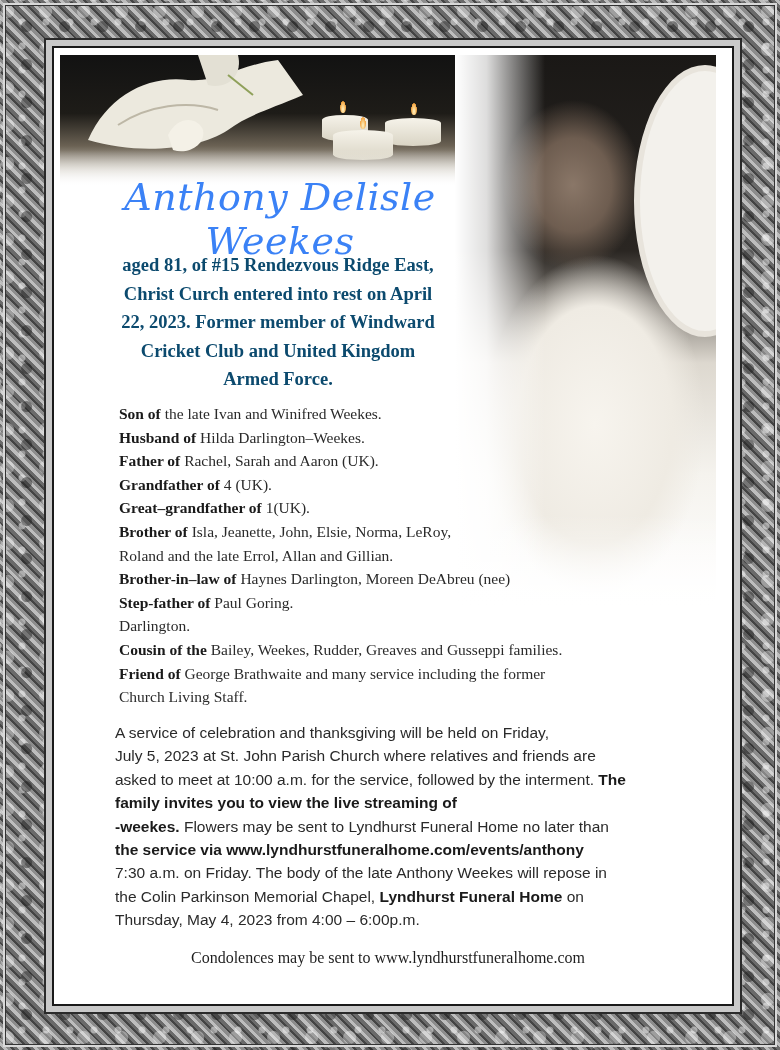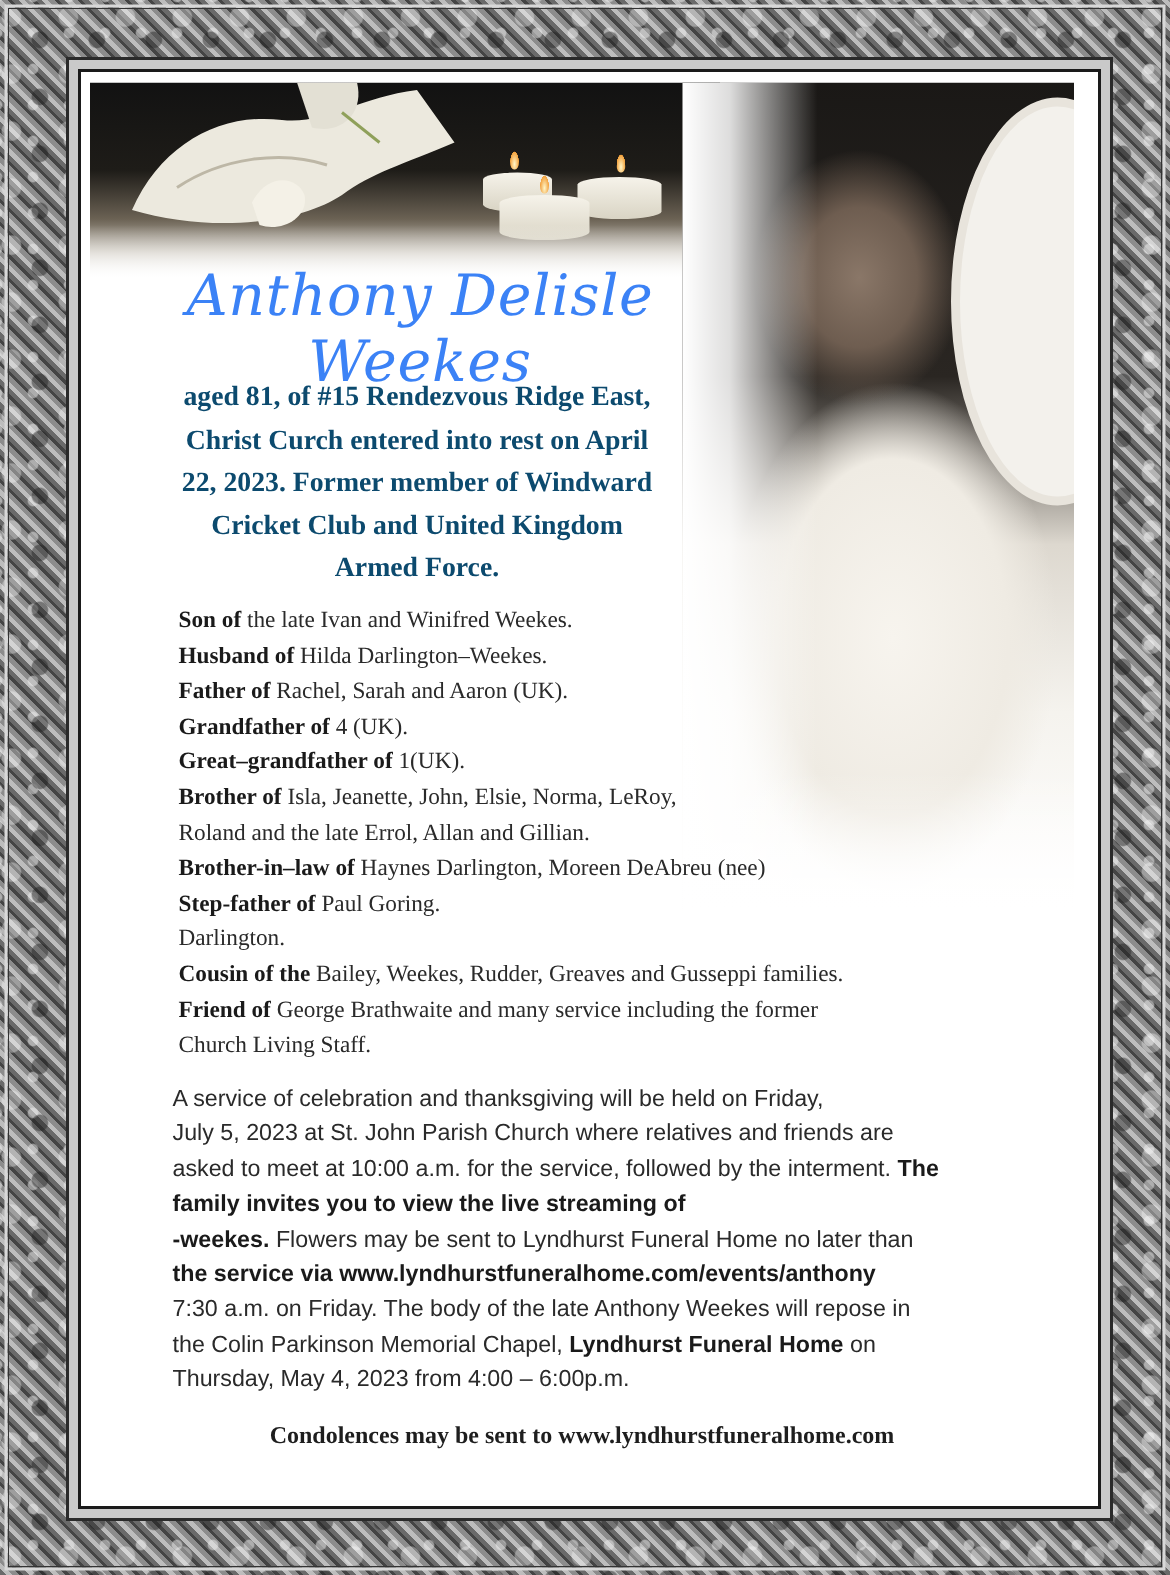--- a/index.html
+++ b/index.html
@@ -45,21 +45,21 @@
     position: absolute; left: 8px; top: 196px; width: 420px; text-align: center;
     font-weight: bold; font-size: 18.5px; line-height: 28.5px; color: #0c4a6e;
     font-family: "Liberation Serif", serif;
   }
   .relations { position: absolute; left: 23px; top: 347px; width: 600px; font-family: "Liberation Serif", serif; font-size: 15.5px; line-height: 23.6px; color: #2a2a2a; }
   .relations .row { white-space: nowrap; margin-left: 36px; }
   .relations b { color: #1a1a1a; }
   .service { position: absolute; left: 23px; top: 666px; width: 620px; font-family: Liberation Sans, sans-serif; font-size: 15.5px; line-height: 23.4px; color: #2a2a2a; margin-left: 32px; }
   .service .line { white-space: nowrap; }
   .service b { color: #1a1a1a; }
-  .condolences { position: absolute; left: 0; top: 894px; width: 656px; text-align: center; font-family: "Liberation Serif", serif; font-weight: bold; font-size: 16px; color: #1e1e1e; }
+  .condolences { position: absolute; left: 0; top: 894px; width: 656px; text-align: center; font-family: "Liberation Serif", serif; font-weight: normal; font-size: 16px; color: #1e1e1e; }
 </style>
 </head>
 <body>
 
 <div class="frame">
   <div class="frame-outer-edge"></div>
 </div>
 <div class="frame-inner-bevel"></div>
 
 <div class="content">

